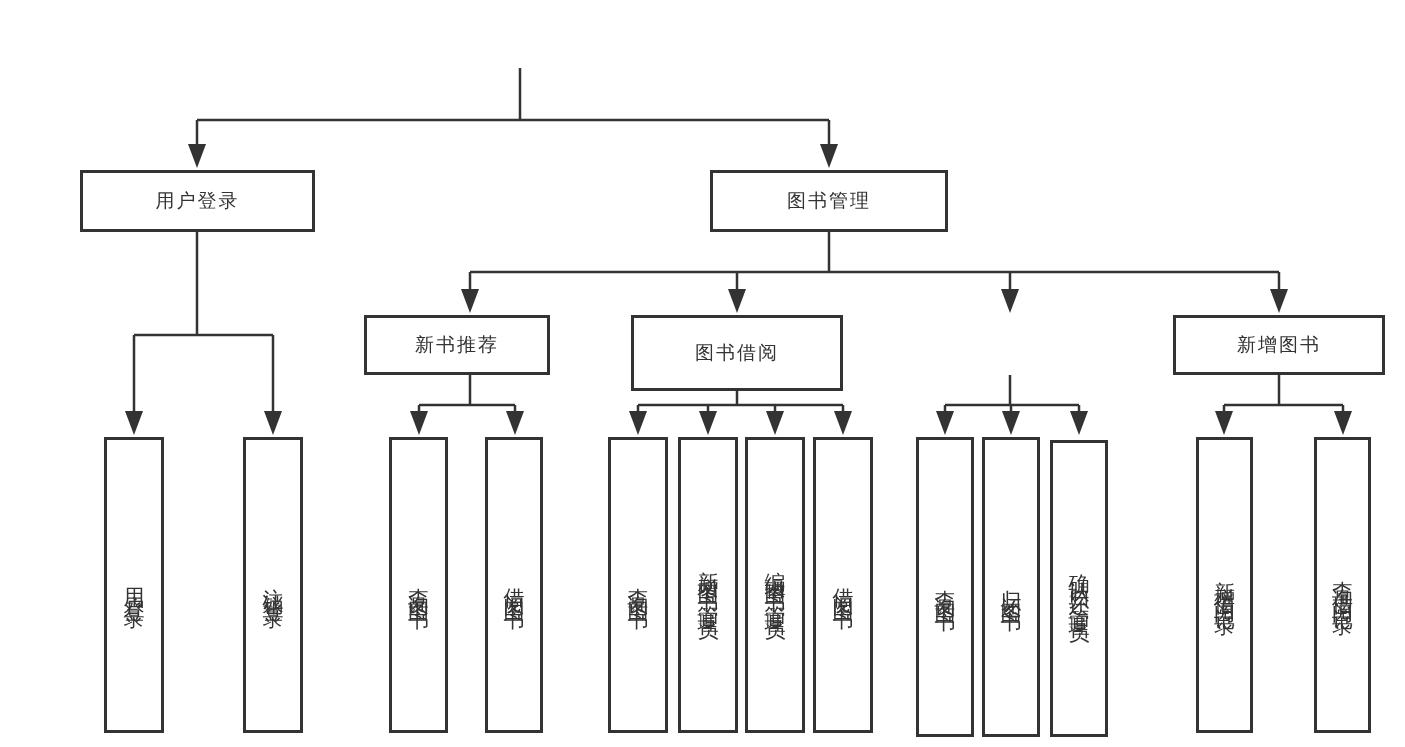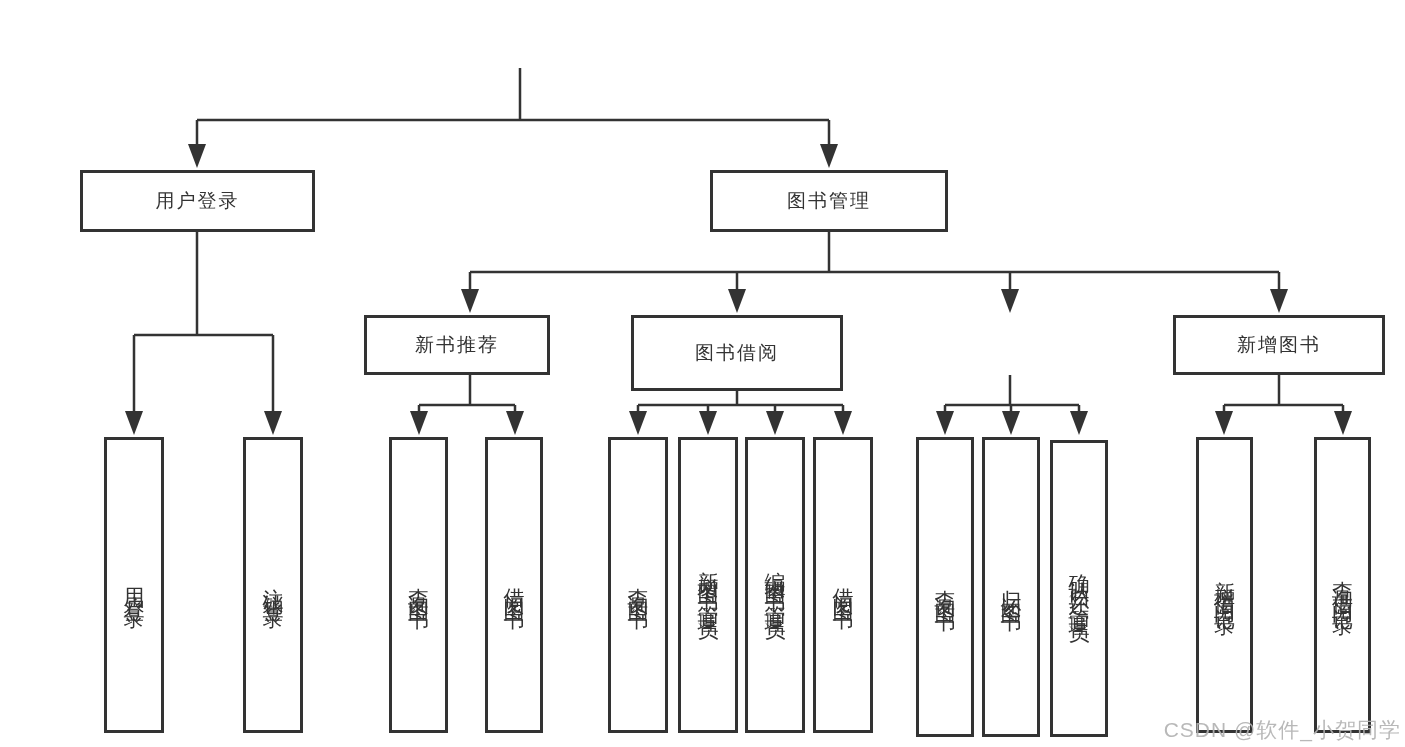--- a/index.html
+++ b/index.html
@@ -142,15 +142,14 @@
     <span>确认归还（管理员）</span>
   </div>
 
   <div class="box vbox" style="left:1196px; top:437px; width:57px; height:296px;">
     <span>新增借阅记录</span>
   </div>
   <div class="box vbox" style="left:1314px; top:437px; width:57px; height:296px;">
     <span>查询借阅记录</span>
   </div>
 
-  <div class="watermark">CSDN @软件_小贺同学</div>
 
 </div>
 
 </body></html>

